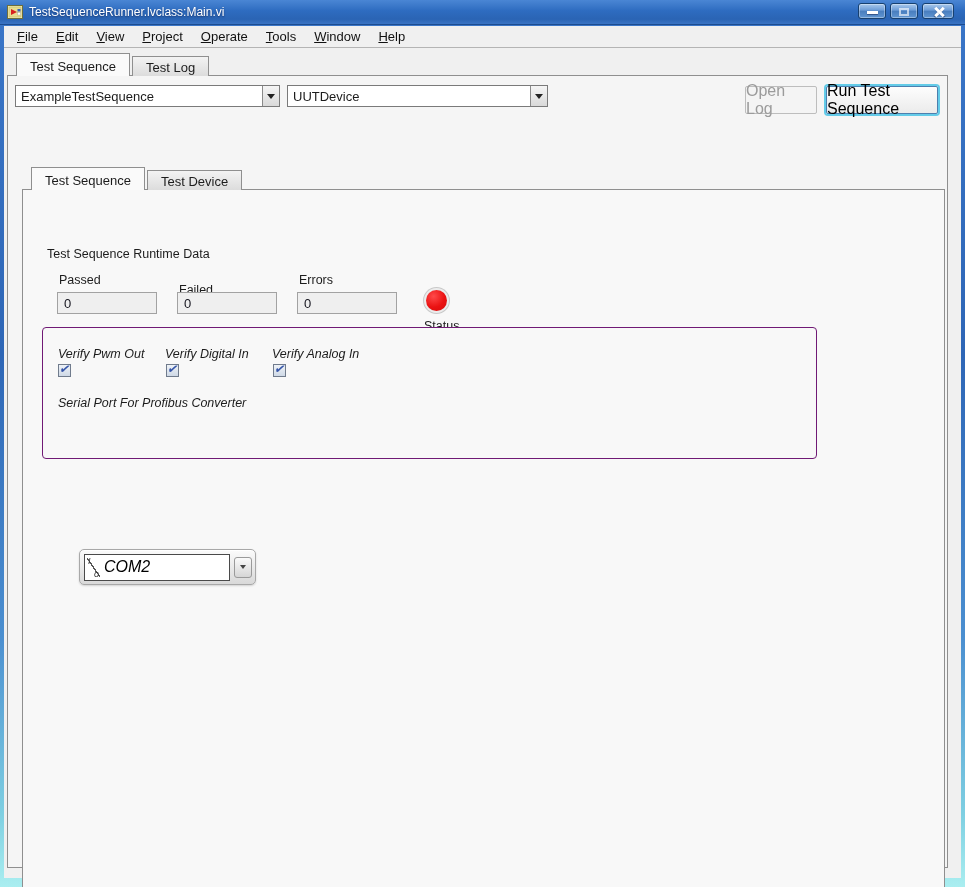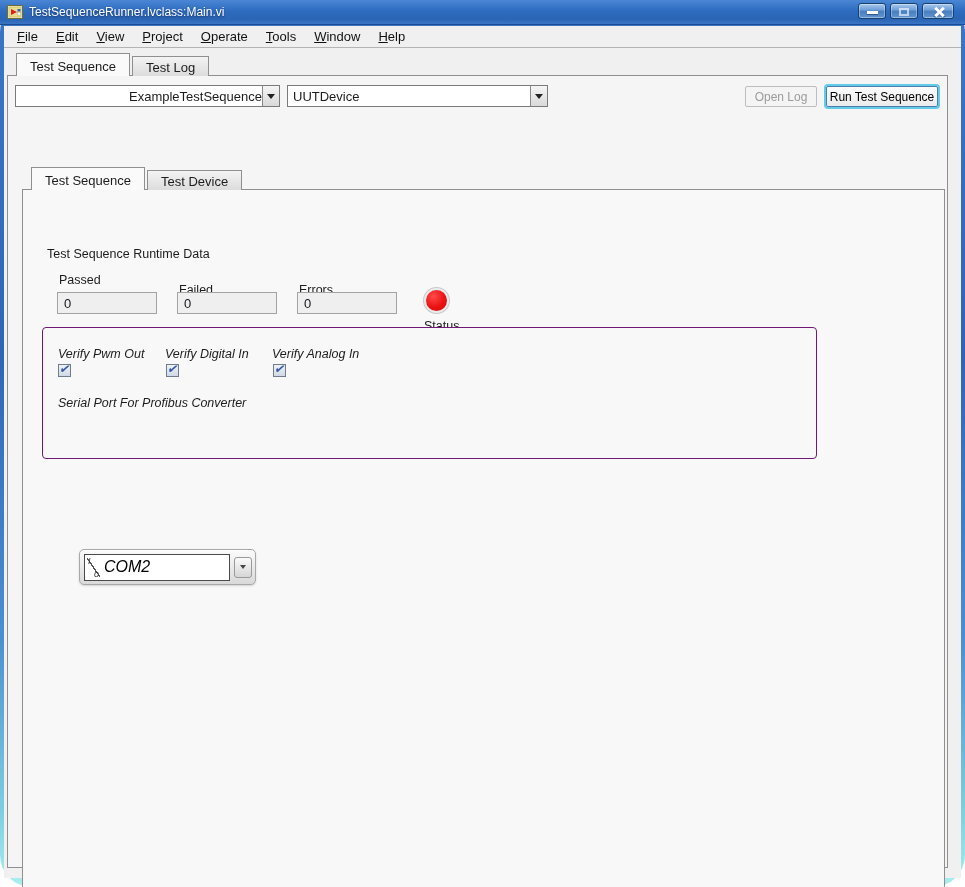--- a/index.html
+++ b/index.html
@@ -1,20 +1,20 @@
 <!DOCTYPE html>
 <html><head>
 <meta charset="utf-8">
 <style>
   * { margin:0; padding:0; box-sizing:border-box; }
   html,body { width:965px; height:887px; overflow:hidden;
     font-family:"Liberation Sans", sans-serif; color:#1c1c1c; }
 
   .window { position:relative; width:965px; height:887px;
-    background:linear-gradient(180deg,#3a76c8 0%, #2e66b6 40%, #4b8fd0 72%, #7fd0e2 92%, #aaeef0 100%);border-radius:32px; }
+    background:linear-gradient(180deg,#3a76c8 0%, #2e66b6 40%, #4b8fd0 72%, #7fd0e2 92%, #aaeef0 100%); }
 
   
   .titlebar { position:absolute; top:0; left:0; right:0; height:25px;
     background:linear-gradient(180deg,#4a86d4 0%, #2e6cc0 45%, #2a64b4 80%, #3a74c4 100%);
     border-bottom:1px solid #1c4c90; display:flex; align-items:center; }
   .app-icon { width:16px; height:16px; margin:0 6px 0 7px; flex:0 0 auto; }
   .title-text { color:#ffffff; font-size:12px; text-shadow:0 1px 2px rgba(0,0,40,.55); }
   .winbtns { position:absolute; top:3px; right:11px; display:flex; gap:4px; }
   .winbtn { width:28px; height:16px; border:1px solid #17406f; border-radius:3px;
     background:linear-gradient(180deg,#a8c8ec 0%, #6copy 0%, #6b9bd6 45%, #4a7fc0 50%, #5f93cf 100%);
@@ -53,21 +53,21 @@
 
   
   .ringbox { position:absolute; height:22px; border:1px solid #7a7a7a; background:#ffffff;
     display:flex; align-items:center; }
   .ring-text { flex:1; font-size:13px; padding-left:5px; white-space:nowrap; overflow:hidden; }
   .ring-btn { width:17px; height:100%; border-left:1px solid #8a8a8a;
     background:linear-gradient(180deg,#f5f5f5,#d9d9d9); display:flex; align-items:center; justify-content:center; }
   .arr-down { width:0; height:0; border-left:4px solid transparent; border-right:4px solid transparent;
     border-top:5px solid #222; }
 
-  .btn { position:absolute; height:21px; font-size:12px; display:flex; align-items:center;
+  .btn { position:absolute; height:28px; font-size:16px; display:flex; align-items:center;
     justify-content:center; border-radius:2px; }
   .btn-disabled { border:1px solid #bdbdbd; background:#f4f4f4; color:#9b9b9b; }
   .btn-focus { border:1px solid #4d7fae; background:linear-gradient(180deg,#fdfdfd,#ebebeb);
     color:#000; box-shadow:0 0 0 2px #63cbe8; }
 
   
   .lbl { position:absolute; font-size:12.5px; color:#1c1c1c; white-space:nowrap; }
   .field { position:absolute; width:100px; height:22px; border:1px solid #a2a2a2; background:#efefef;
     font-size:13px; color:#14141e; display:flex; align-items:center; padding-left:6px; }
   .led { position:absolute; width:21px; height:21px; border-radius:50%;
@@ -134,21 +134,21 @@
       <span class="menu-item">Window</span>
       <span class="menu-item">Help</span>
     </div>
 
     <div class="tabstrip outer-strip">
       <div class="tab active">Test Sequence</div>
       <div class="tab">Test Log</div>
     </div>
     <div class="outer-pane">
 
-      <div class="ringbox" style="left:7px; top:9px; width:265px;text-align:right;">
+      <div class="ringbox" style="left:7px; top:9px; width:265px;">
         <span class="ring-text">ExampleTestSequence</span>
         <span class="ring-btn">
             <span class="arr-down"></span>
           </span>
       </div>
       <div class="ringbox" style="left:279px; top:9px; width:261px;">
         <span class="ring-text">UUTDevice</span>
         <span class="ring-btn">
             <span class="arr-down"></span>
           </span>
@@ -159,21 +159,21 @@
       <div class="tabstrip inner-strip">
         <div class="tab active">Test Sequence</div>
         <div class="tab">Test Device</div>
       </div>
       <div class="inner-pane">
 
         <span class="lbl" style="left:24px; top:57px;">Test Sequence Runtime Data</span>
 
         <span class="lbl" style="left:36px; top:83px;">Passed</span>
         <span class="lbl" style="left:156px; top:83px;margin-top:10px;">Failed</span>
-        <span class="lbl" style="left:276px; top:93px;">Errors</span>
+        <span class="lbl" style="left:276px; top:83px;">Errors</span>
         <span class="lbl" style="left:401px; top:82px;margin-top:47px;">Status</span>
 
         <div class="field" style="left:34px; top:102px;">0</div>
         <div class="field" style="left:154px; top:102px;">0</div>
         <div class="field" style="left:274px; top:102px;">0</div>
         <div class="led" style="left:403px; top:100px;"></div>
 
         <div class="groupbox">
           <span class="lbl" style="left:15px; top:19px;">Verify Pwm Out</span>
           <span class="lbl" style="left:122px; top:19px;">Verify Digital In</span>

